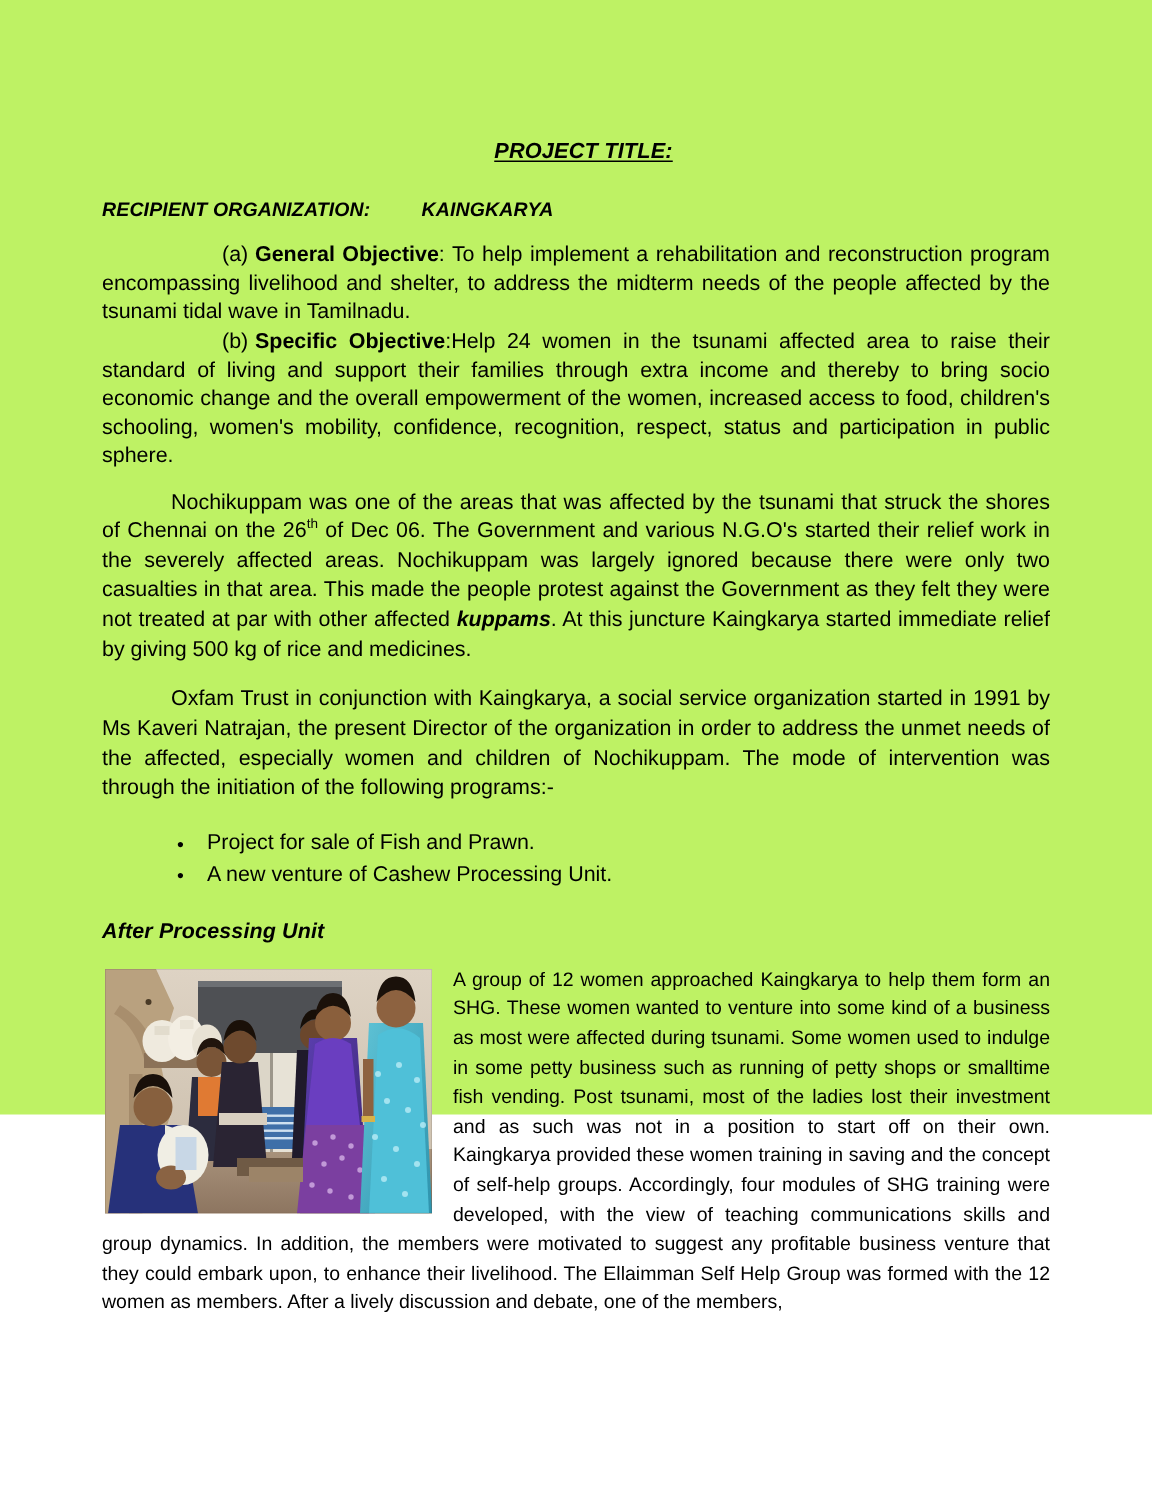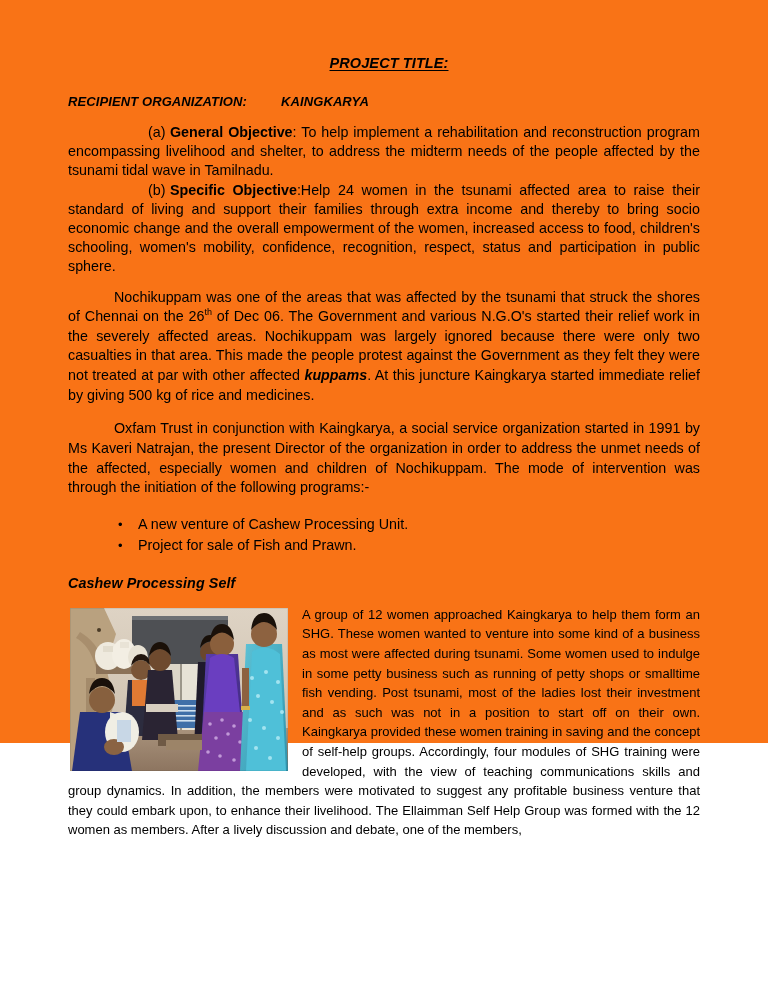--- a/index.html
+++ b/index.html
@@ -11,23 +11,23 @@
     width: 768px;
     height: 994px;
     font-family: "Liberation Sans", sans-serif;
     color: #000000;
     -webkit-font-smoothing: antialiased;
   }
   .page {
     position: relative;
     width: 768px;
     height: 743px;
-    background: #f97316;
+    background: #bef264;
     box-sizing: border-box;
-    padding: 54px 68px 0 68px;
+    padding: 92px 68px 0 68px;
   }
   .doc-title {
     text-align: center;
     font-weight: bold;
     font-style: italic;
     font-size: 14.5px;
     line-height: 19px;
     letter-spacing: 0.1px;
   }
   .doc-title span {
@@ -155,25 +155,25 @@
     <p class="obj-item"><span class="tag">(a)</span><b>General Objective</b><span>: To help implement a rehabilitation and    reconstruction program encompassing livelihood and shelter, to address      the midterm needs of the people affected by the tsunami tidal wave in Tamilnadu.</span></p>
     <p class="obj-item"><span class="tag">(b)</span><b>Specific Objective</b><span>:Help 24 women in the tsunami affected area to raise      their standard of living and support their families through extra      income and thereby to bring socio economic change and the overall  empowerment of the women, increased access to food, children's       schooling, women's mobility, confidence, recognition, respect, status and participation in public sphere.</span></p>
   </div>
 
 
   <p class="body-para"><span>Nochikuppam was one of the areas that was affected by the tsunami that struck the shores of Chennai on the 26</span><sup>th</sup><span> of Dec 06. The Government and various N.G.O's started their relief work in the severely affected areas.  Nochikuppam was largely ignored because there were only two casualties in that area.   This made the people protest against the Government as they felt they were not treated at par with other affected </span><span class="bi">kuppams</span><span>.   At this juncture Kaingkarya started immediate relief by giving 500 kg of rice and medicines.</span></p>
 
   <p class="body-para">Oxfam Trust in conjunction with Kaingkarya, a social service organization started in 1991 by Ms Kaveri Natrajan, the present Director of the organization in order to address the unmet needs of the affected, especially women and children of Nochikuppam. The mode of intervention was through the initiation of the following programs:-</p>
 
   <ul class="bullets">
+    <li>Project for sale of Fish and Prawn.</li>
     <li>A new venture of Cashew Processing Unit.</li>
-    <li>Project for sale of Fish and Prawn.</li>
   </ul>
 
-  <div class="subhead">Cashew Processing Self</div>
+  <div class="subhead">After Processing Unit</div>
 
   <div class="wrap-block">
     <div class="photo">
       <svg width="218" height="163" viewBox="0 0 218 163">
         <defs>
           <linearGradient id="wallg" x1="0" y1="0" x2="0" y2="1">
             <stop offset="0%" stop-color="#ded3c4"></stop>
             <stop offset="100%" stop-color="#c9bca9"></stop>
           </linearGradient>
           <linearGradient id="floorg" x1="0" y1="0" x2="0" y2="1">

